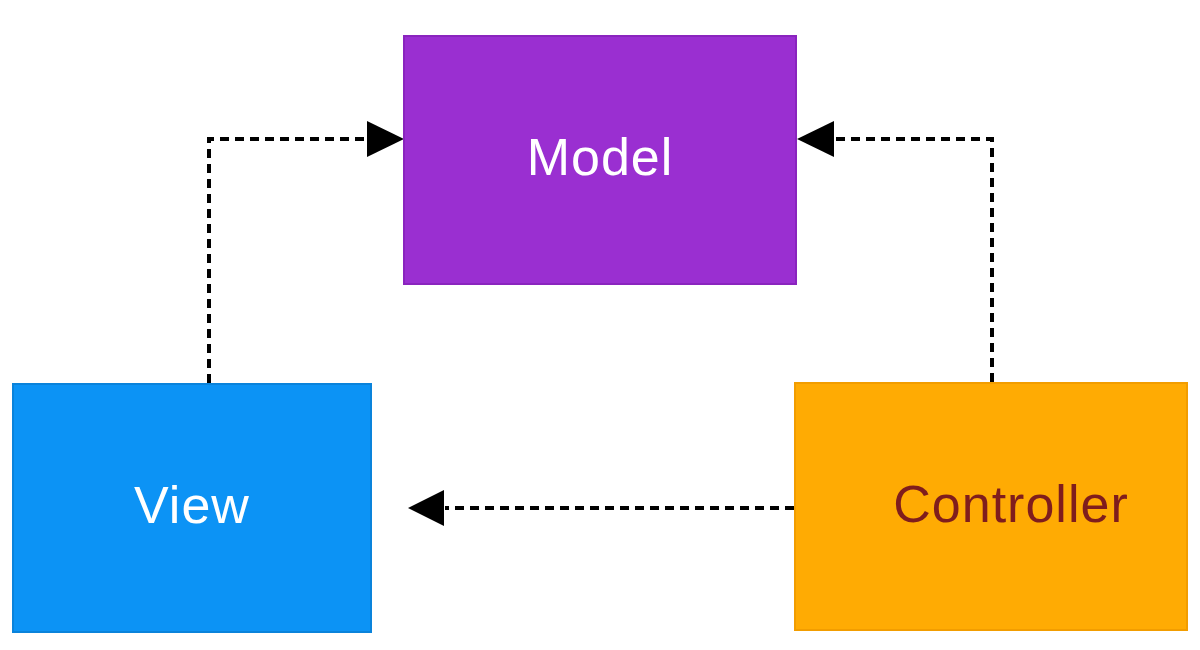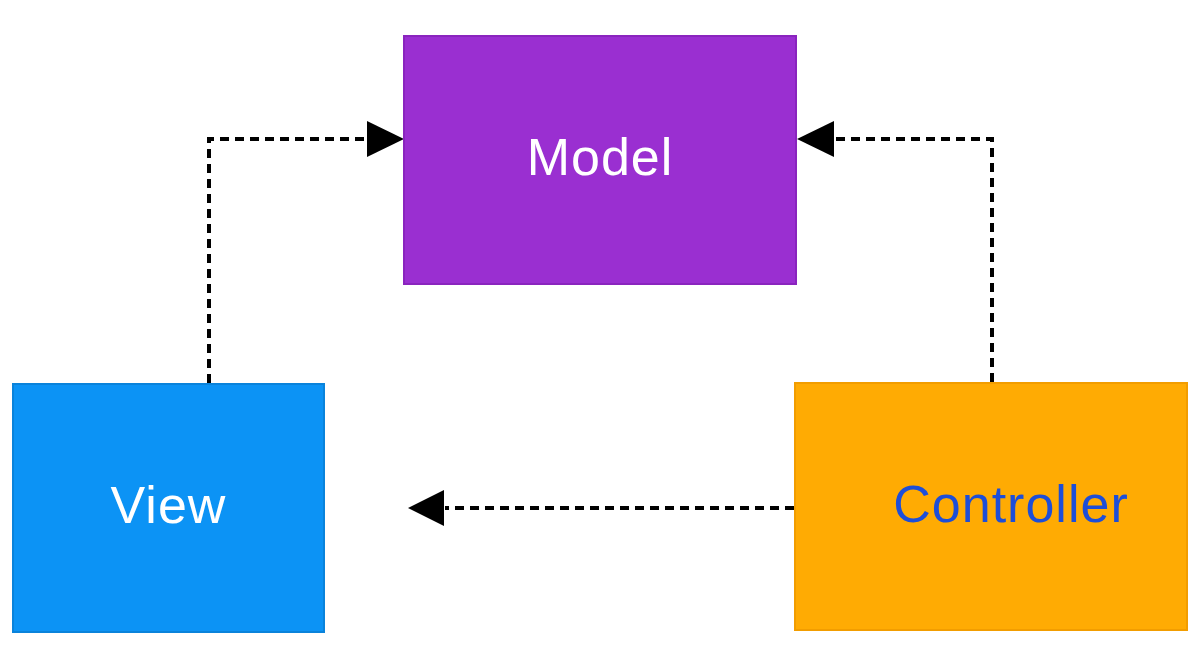--- a/index.html
+++ b/index.html
@@ -31,21 +31,21 @@
     align-items: center;
     justify-content: center;
     color: #ffffff;
     font-size: 52px;
     letter-spacing: 1px;
     box-sizing: border-box;
     border: 2px solid transparent;
     z-index: 2;
   }
   .node-model      { left: 403px; top: 14px;  width: 394px; height: 250px; margin-top: 21px; }
-  .node-view       { left: 12px;  top: 383px; width: 313px; height: 250px; }
+  .node-view       { left: 12px;  top: 383px; width: 360px; height: 250px; }
   .node-controller { left: 794px; top: 382px; width: 394px; height: 249px; }
   .node .label {
     display: block;
     line-height: 1;
     padding-bottom: 6px;
   }
   .edge-path {
     fill: none;
     stroke-width: 4px;
     stroke-dasharray: 9 6;
@@ -69,17 +69,17 @@
   </svg>
 
   <div class="node node-model" style="background: rgb(154, 47, 209); border-color: rgb(138, 36, 190); color: rgb(255, 255, 255);">
     <span class="label">Model</span>
   </div>
 
   <div class="node node-view" style="background: rgb(12, 147, 245); border-color: rgb(10, 131, 219); color: rgb(255, 255, 255);">
     <span class="label">View</span>
   </div>
 
-  <div class="node node-controller" style="background: rgb(255, 171, 3); border-color: rgb(242, 157, 0); color: #1d4ed8; padding-left: 40px;">
+  <div class="node node-controller" style="background: rgb(255, 171, 3); border-color: rgb(242, 157, 0); color: #7f1d1d; padding-left: 40px;">
     <span class="label">Controller</span>
   </div>
 
 </div>
 
 </body></html>

